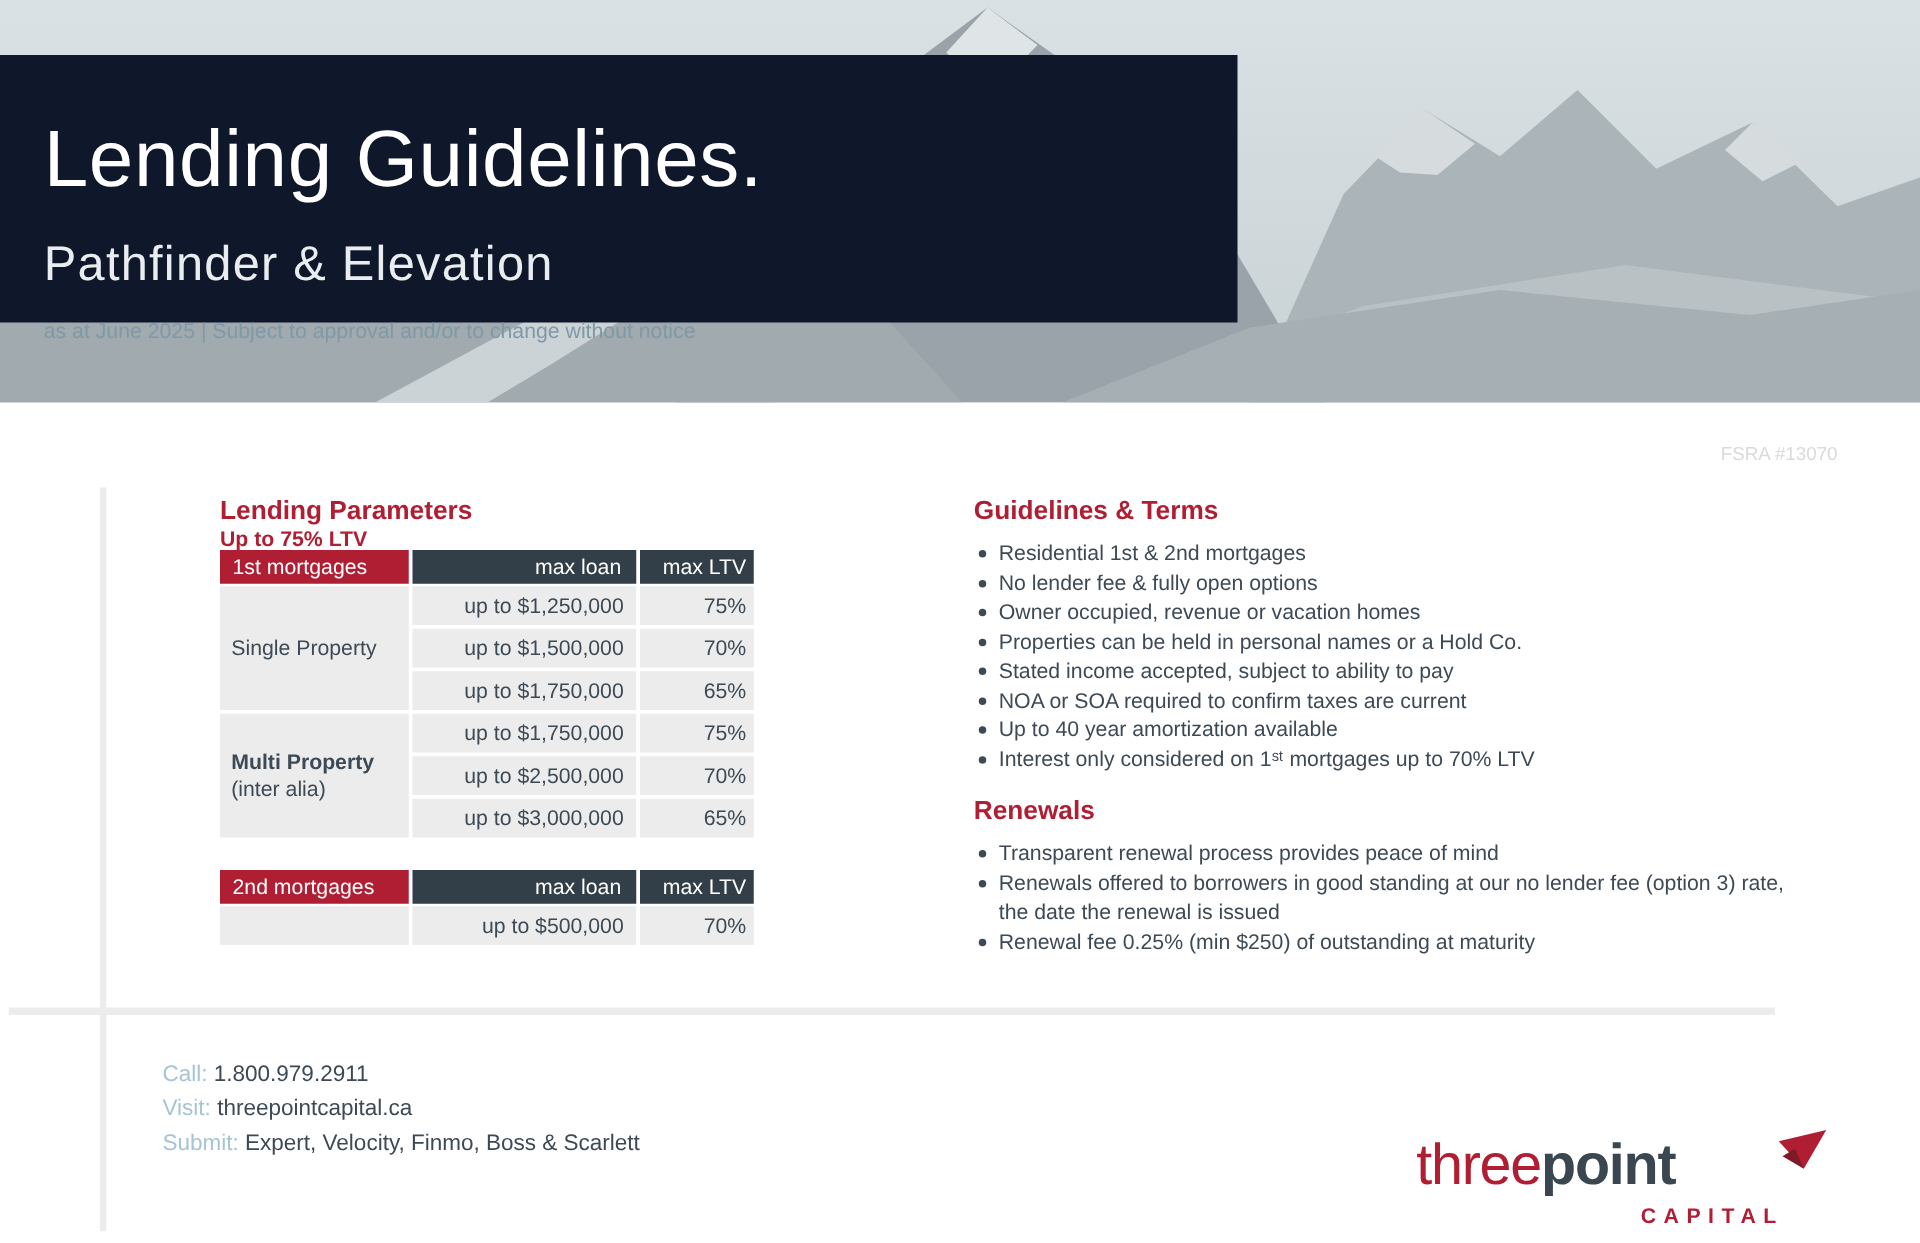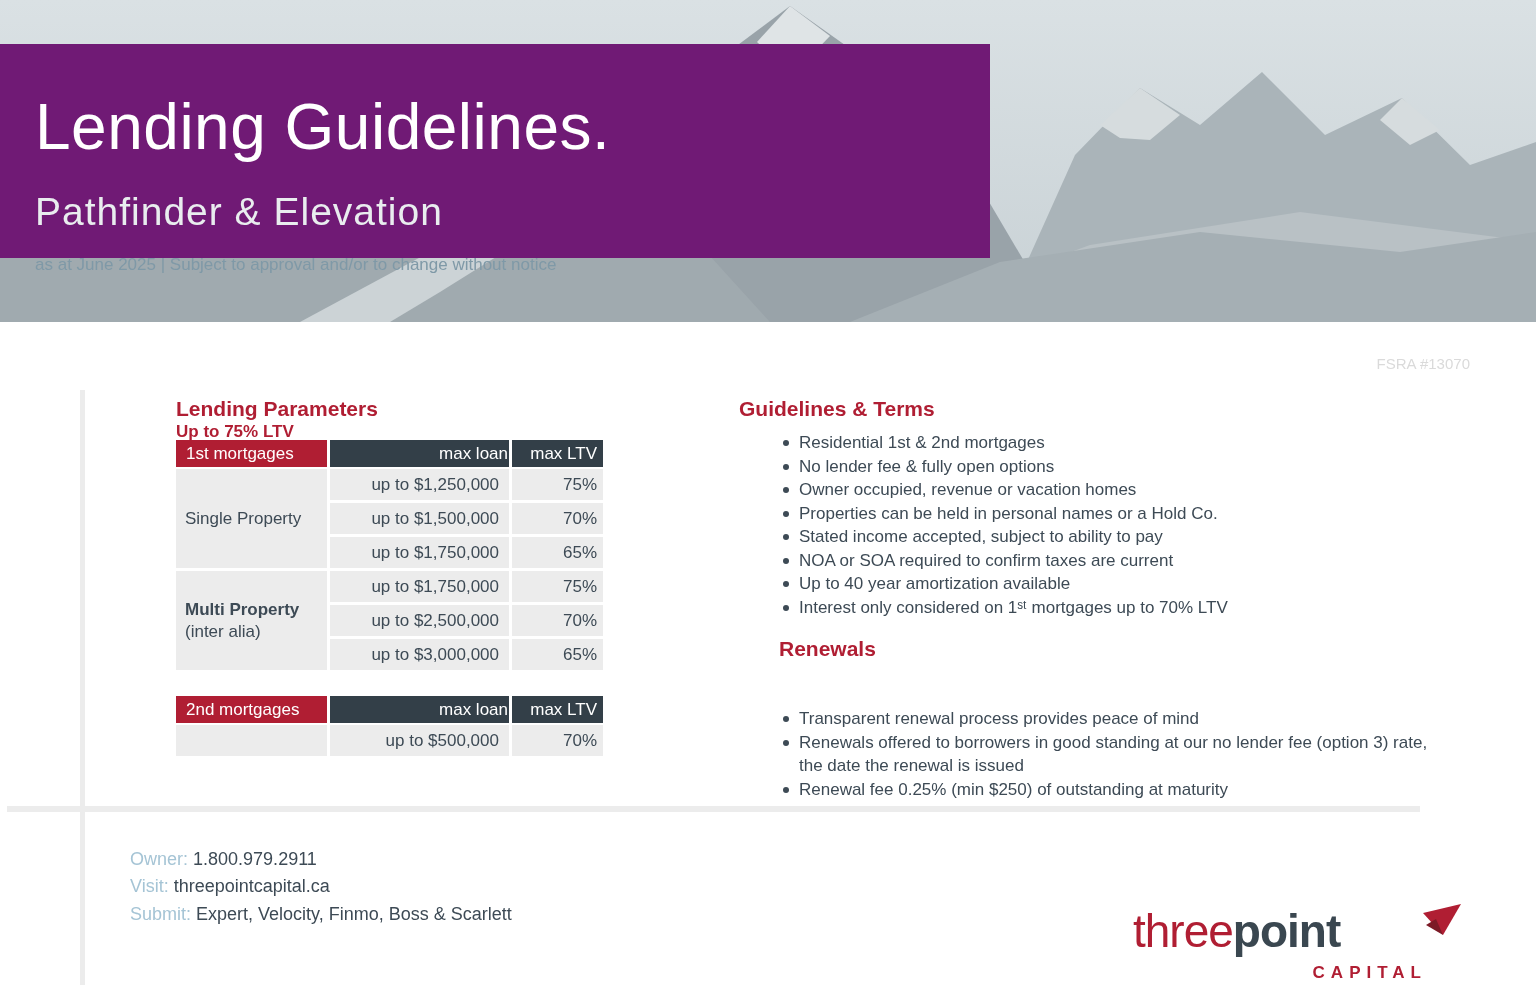--- a/index.html
+++ b/index.html
@@ -4,21 +4,21 @@
 <style>
   * { margin:0; padding:0; box-sizing:border-box; }
   html,body { width:1536px; height:994px; background:#ffffff; overflow:hidden;
     font-family:"Liberation Sans","DejaVu Sans",sans-serif; }
   .page { position:relative; width:1536px; height:994px; background:#ffffff; }
 
   
   .hero { position:absolute; left:0; top:0; width:1536px; height:322px; overflow:hidden; }
   .hero svg { position:absolute; left:0; top:0; }
   .hero-overlay { position:absolute; left:0; top:44px; width:990px; height:214px;
-    background:#701a75; }
+    background:#0f172a; }
   .hero-title { position:absolute; left:35px; top:50px; font-size:64px; line-height:66px;
     font-weight:400; color:#ffffff; letter-spacing:0.5px; }
   .hero-subtitle { position:absolute; left:35px; top:144px; font-size:39px; line-height:48px;
     font-weight:300; color:#e9edef; letter-spacing:1px; }
   .hero-tagline { position:absolute; left:35px; top:211px; font-size:17px; color:#7f99a7; }
 
   
   .fsra { position:absolute; top:355px; right:66px; font-size:15px; color:#dadada; }
 
   
@@ -32,38 +32,38 @@
   
   .lp-heading { position:absolute; left:176px; top:397px; }
   .lp-subheading { position:absolute; left:176px; top:422px; }
   .tbl { position:absolute; left:176px; width:427px; }
   .tbl-1 { top:440px; }
   .tbl-2 { top:696px; }
   .tbl-header { display:grid; grid-template-columns:151px 179px 91px; column-gap:3px; height:27px; }
   .th-red { background:#b01e33; color:#ffffff; font-size:17px; display:flex; align-items:center;
     padding-left:10px; }
   .th-dark { background:#333f48; color:#ffffff; font-size:17px; display:flex; align-items:center;
-    justify-content:flex-end; padding-right:1px; }
+    justify-content:flex-end; padding-right:12px; }
   .th-dark.last { padding-right:6px; }
   .tbl-body { display:grid; grid-template-columns:151px 179px 91px; column-gap:3px;
     grid-auto-rows:31px; row-gap:3px; margin-top:2px; }
   .cell { background:#ececec; font-size:17px; color:#3d4a55; display:flex; align-items:center; }
   .cell.label { grid-column:1; flex-direction:column; align-items:flex-start; justify-content:center;
     padding-left:9px; line-height:22px; }
   .cell.money { grid-column:2; justify-content:flex-end; padding-right:10px; }
   .cell.pct { grid-column:3; justify-content:flex-end; padding-right:6px; }
   .cell .bold { font-weight:700; }
   .span3 { grid-row:span 3; }
 
   
-  .gt-heading { position:absolute; left:739px; top:397px;text-align:right; }
+  .gt-heading { position:absolute; left:779px; top:397px;text-align:right; }
   .bullets { position:absolute; left:779px; list-style:none; width:660px; }
   .bullets-1 { top:431px; }
   .rn-heading { position:absolute; left:779px; top:637px; }
-  .bullets-2 { top:671px;margin-top:36px; }
+  .bullets-2 { top:671px; }
   .bullets li { position:relative; padding-left:20px; font-size:17px; line-height:23.5px;
     color:#3d4a55; }
   .bullets li::before { content:""; position:absolute; left:4px; top:9px; width:6px; height:6px;
     border-radius:50%; background:#3d4a55; }
 
   
   .contact { position:absolute; left:130px; top:846px; font-size:18px; line-height:27.4px;
     color:#3d4a55; }
   .contact .lbl { color:#a5c4d5; }
 
@@ -180,21 +180,21 @@
 
   <div class="red-heading rn-heading">Renewals</div>
   <ul class="bullets bullets-2">
     <li>Transparent renewal process provides peace of mind</li>
     <li>Renewals offered to borrowers in good standing at our no lender fee (option 3) rate, the date the renewal is issued</li>
     <li>Renewal fee 0.25% (min $250) of outstanding at maturity</li>
   </ul>
 
   <div class="contact">
     <div>
-      <span class="lbl">Owner:</span>
+      <span class="lbl">Call:</span>
       <span>1.800.979.2911</span>
     </div>
     <div>
       <span class="lbl">Visit:</span>
       <span>threepointcapital.ca</span>
     </div>
     <div>
       <span class="lbl">Submit:</span>
       <span>Expert, Velocity, Finmo, Boss &amp; Scarlett</span>
     </div>

